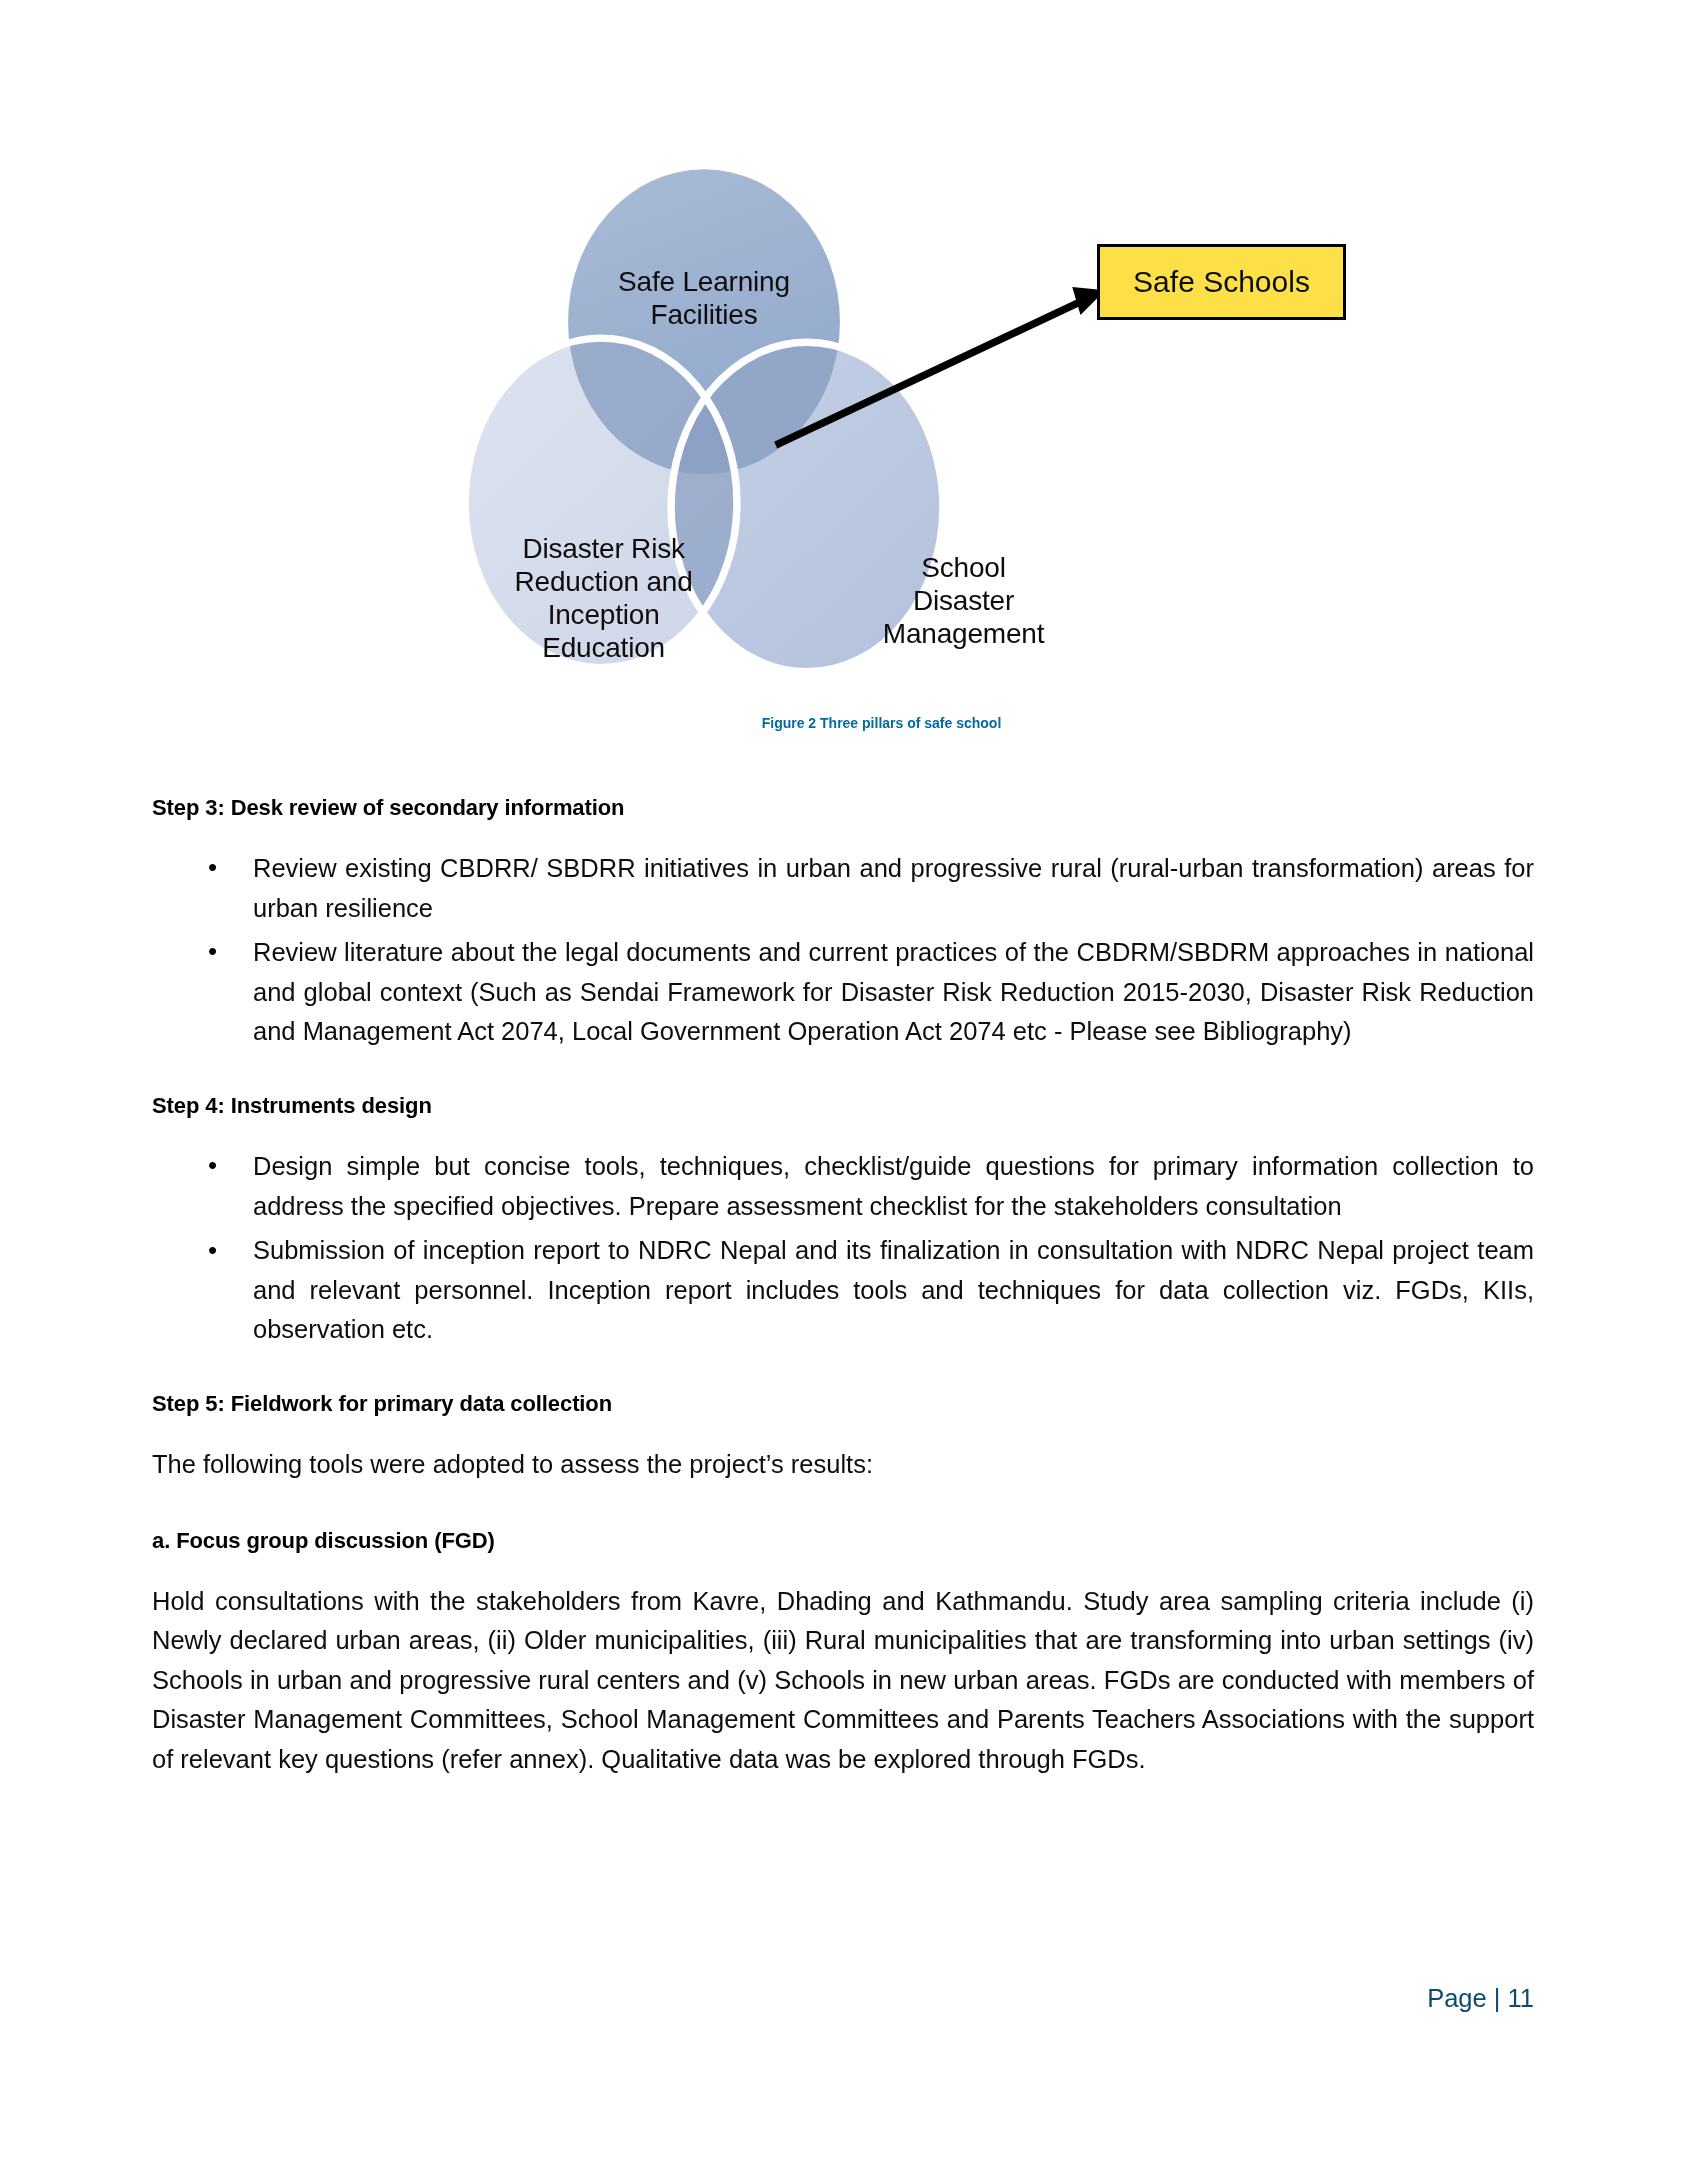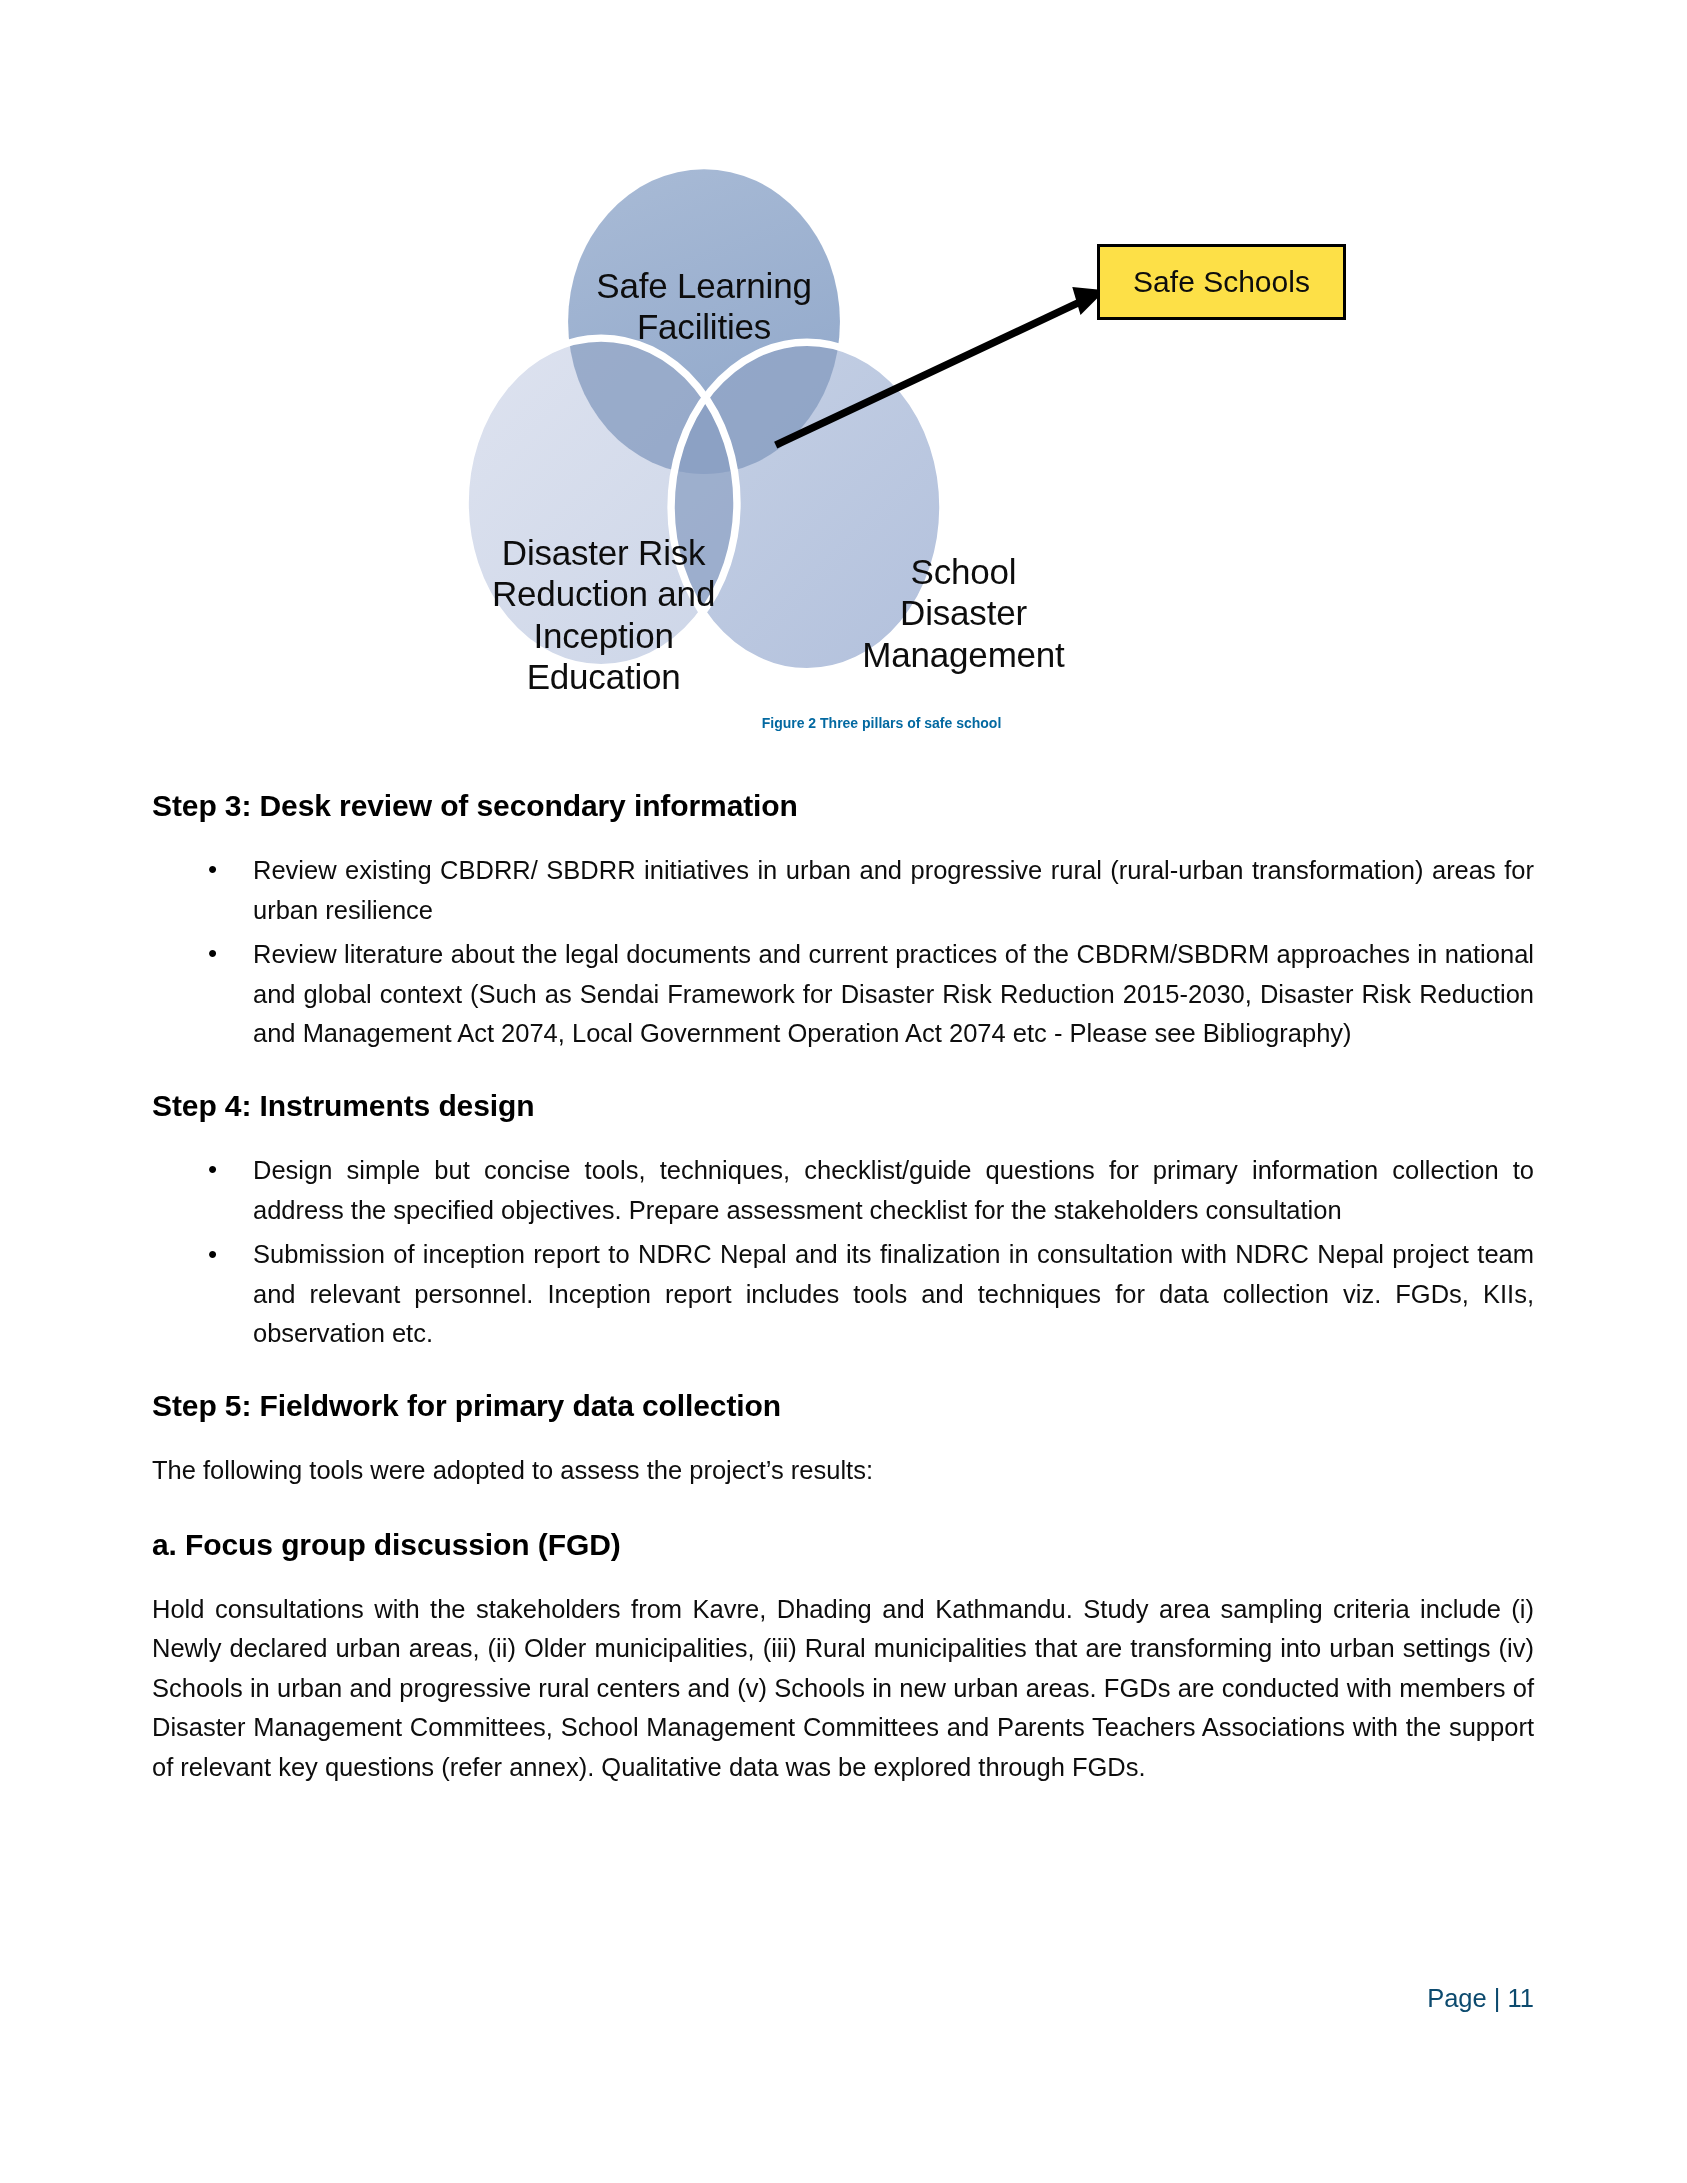--- a/index.html
+++ b/index.html
@@ -38,21 +38,21 @@
     width: 692px;
     height: 577px;
   }
 
   .venn-svg { display: block; }
 
   .venn-label {
     position: absolute;
     text-align: center;
     font-family: "Liberation Sans", sans-serif;
-    font-size: 35px;
+    font-size: 28px;
     line-height: 1.18;
     color: #0d0d0d;
     letter-spacing: -0.2px;
   }
   .venn-label.top   { left: 107px; top: 133px; width: 272px; }
   .venn-label.left  { left: 6.6px;   top: 400px; width: 272px; }
   .venn-label.right { left: 375px; top: 419px; width: 255px; }
 
   .safe-box {
     position: absolute;
@@ -86,23 +86,23 @@
 
   
   .content {
     position: absolute;
     left: 152px;
     top: 783px;
     width: 1382px;
   }
 
   h2.step {
-    font-size: 30px;
+    font-size: 22px;
     font-weight: bold;
-    margin: 6px 0 28px 0;
+    margin: 12px 0 28px 0;
     color: #000000;
     font-family: "Liberation Sans", sans-serif;
     letter-spacing: -0.1px;
   }
 
   p.para {
     font-size: 25.5px;
     line-height: 1.55;
     margin: 0 0 13px 0;
     text-align: justify;

